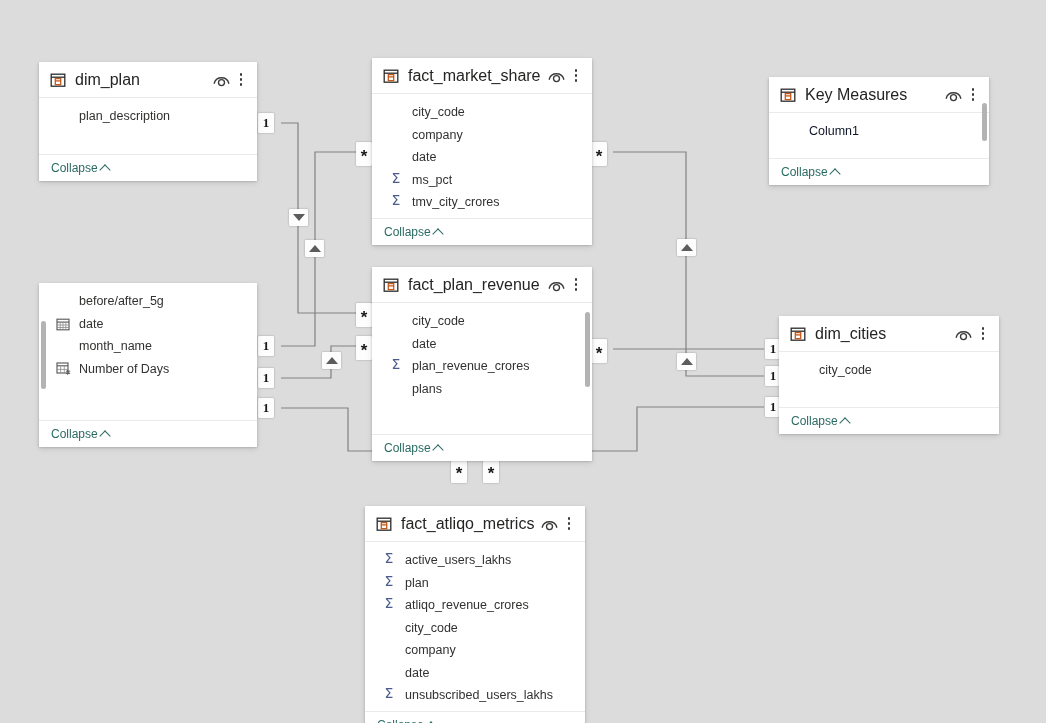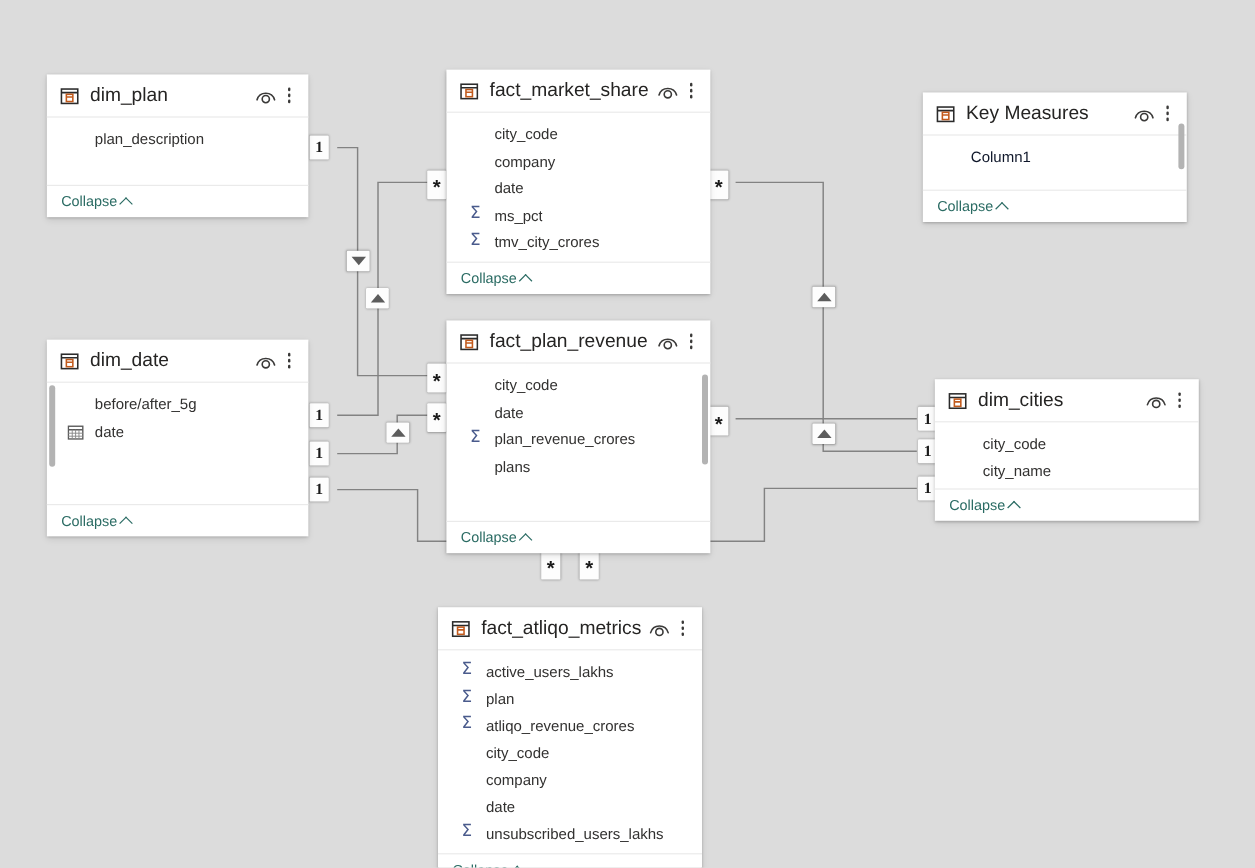--- a/index.html
+++ b/index.html
@@ -351,58 +351,55 @@
         </div>
         <div class="tbl-foot">
           <span class="collapse-lbl">
             <span>Collapse</span>
             <span class="chev"></span>
           </span>
         </div>
         <div class="sbar" style="top: 26px; height: 38px; right: 2.5px;"></div>
       </div>
       <div class="tbl" style="left: 39px; top: 283px; width: 218px; height: 164px;">
-        <div class="tbl-head">
-          <span class="tbl-icon"><svg width="16" height="16" viewBox="0 0 16 16" xmlns="http://www.w3.org/2000/svg">
-              <rect x="1.2" y="2.2" width="13.6" height="12" fill="#fff" stroke="#2b2b2b" stroke-width="1.3"></rect>
-              <line x1="1.2" y1="5.2" x2="14.8" y2="5.2" stroke="#2b2b2b" stroke-width="1.3"></line>
-              <rect x="5.3" y="6.6" width="5.4" height="6" fill="none" stroke="#c25a1c" stroke-width="1.3"></rect>
-              <line x1="5.3" y1="8.9" x2="10.7" y2="8.9" stroke="#c25a1c" stroke-width="1.3"></line>
-            </svg></span>
-          <span class="tbl-title">dim_date</span>
-          <span class="head-btn eye">
-            <svg width="19" height="16" viewBox="0 0 19 16" xmlns="http://www.w3.org/2000/svg">
-              <path d="M2.2 11.2 A7.6 7.6 0 0 1 16.8 11.2" fill="none" stroke="#3b3a39" stroke-width="1.35" stroke-linecap="round"></path>
-              <circle cx="9.5" cy="10.6" r="3.0" fill="none" stroke="#3b3a39" stroke-width="1.35"></circle>
-            </svg>
-          </span>
-          <span class="head-btn kebab">
-            <span></span>
-            <span></span>
-            <span></span>
-          </span>
-        </div>
         <div class="tbl-fields">
           <div class="fld">
             <span class="fld-ico none"></span>
             <span class="fld-label">before/after_5g</span>
           </div>
           <div class="fld">
             <span class="fld-ico calendar">
               <svg width="14" height="14" viewBox="0 0 14 14" xmlns="http://www.w3.org/2000/svg">
                 <rect x="1" y="2.2" width="12" height="10.6" fill="none" stroke="#5b5b5b" stroke-width="1.15"></rect>
                 <line x1="1" y1="5.1" x2="13" y2="5.1" stroke="#5b5b5b" stroke-width="1.15"></line>
                 <line x1="4.2" y1="5.1" x2="4.2" y2="12.8" stroke="#8b8b8b" stroke-width=".8"></line>
                 <line x1="7" y1="5.1" x2="7" y2="12.8" stroke="#8b8b8b" stroke-width=".8"></line>
                 <line x1="9.8" y1="5.1" x2="9.8" y2="12.8" stroke="#8b8b8b" stroke-width=".8"></line>
                 <line x1="1" y1="8" x2="13" y2="8" stroke="#8b8b8b" stroke-width=".8"></line>
                 <line x1="1" y1="10.5" x2="13" y2="10.5" stroke="#8b8b8b" stroke-width=".8"></line>
               </svg>
             </span>
             <span class="fld-label">date</span>
+          </div>
+          <div class="fld">
+            <span class="fld-ico none"></span>
+            <span class="fld-label">month_name</span>
+          </div>
+          <div class="fld">
+            <span class="fld-ico calculated-table">
+              <svg width="15" height="15" viewBox="0 0 15 15" xmlns="http://www.w3.org/2000/svg">
+                <rect x="1" y="2" width="11" height="10" fill="none" stroke="#5b5b5b" stroke-width="1.15"></rect>
+                <line x1="1" y1="4.8" x2="12" y2="4.8" stroke="#5b5b5b" stroke-width="1.15"></line>
+                <line x1="4.6" y1="4.8" x2="4.6" y2="12" stroke="#8b8b8b" stroke-width=".8"></line>
+                <line x1="8.3" y1="4.8" x2="8.3" y2="12" stroke="#8b8b8b" stroke-width=".8"></line>
+                <line x1="1" y1="8.4" x2="12" y2="8.4" stroke="#8b8b8b" stroke-width=".8"></line>
+                <path d="M10.4 10.2 h3.4 M10.4 12.4 h3.4 M11.6 9.2 v1 M12.8 11.4 l-1.2 2" stroke="#5b5b5b" stroke-width="1" fill="none" stroke-linecap="round"></path>
+              </svg>
+            </span>
+            <span class="fld-label">Number of Days</span>
           </div>
         </div>
         <div class="tbl-foot">
           <span class="collapse-lbl">
             <span>Collapse</span>
             <span class="chev"></span>
           </span>
         </div>
         <div class="sbar" style="top: 38px; height: 68px; left: 1.5px;"></div>
       </div>
@@ -474,24 +471,20 @@
             <span></span>
             <span></span>
             <span></span>
           </span>
         </div>
         <div class="tbl-fields">
           <div class="fld">
             <span class="fld-ico none"></span>
             <span class="fld-label">city_code</span>
           </div>
-          <div class="fld">
-            <span class="fld-ico none"></span>
-            <span class="fld-label">city_name</span>
-          </div>
         </div>
         <div class="tbl-foot">
           <span class="collapse-lbl">
             <span>Collapse</span>
             <span class="chev"></span>
           </span>
         </div>
       </div>
       <div class="tbl" style="left: 365px; top: 506px; width: 220px; height: 232px;">
         <div class="tbl-head">

